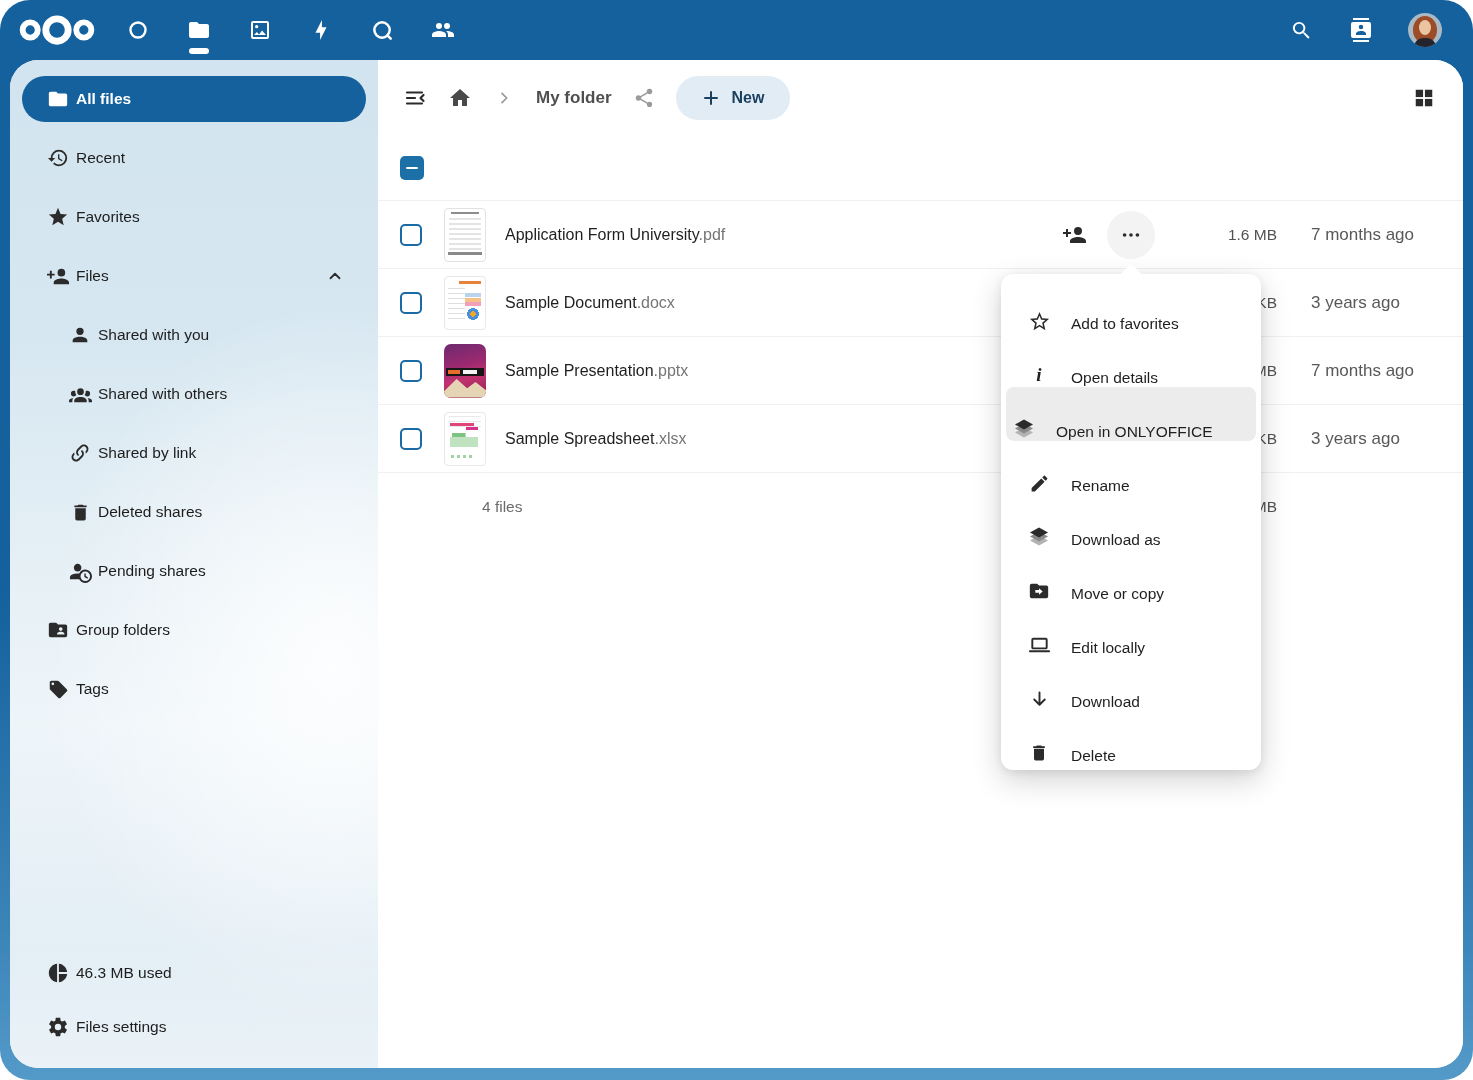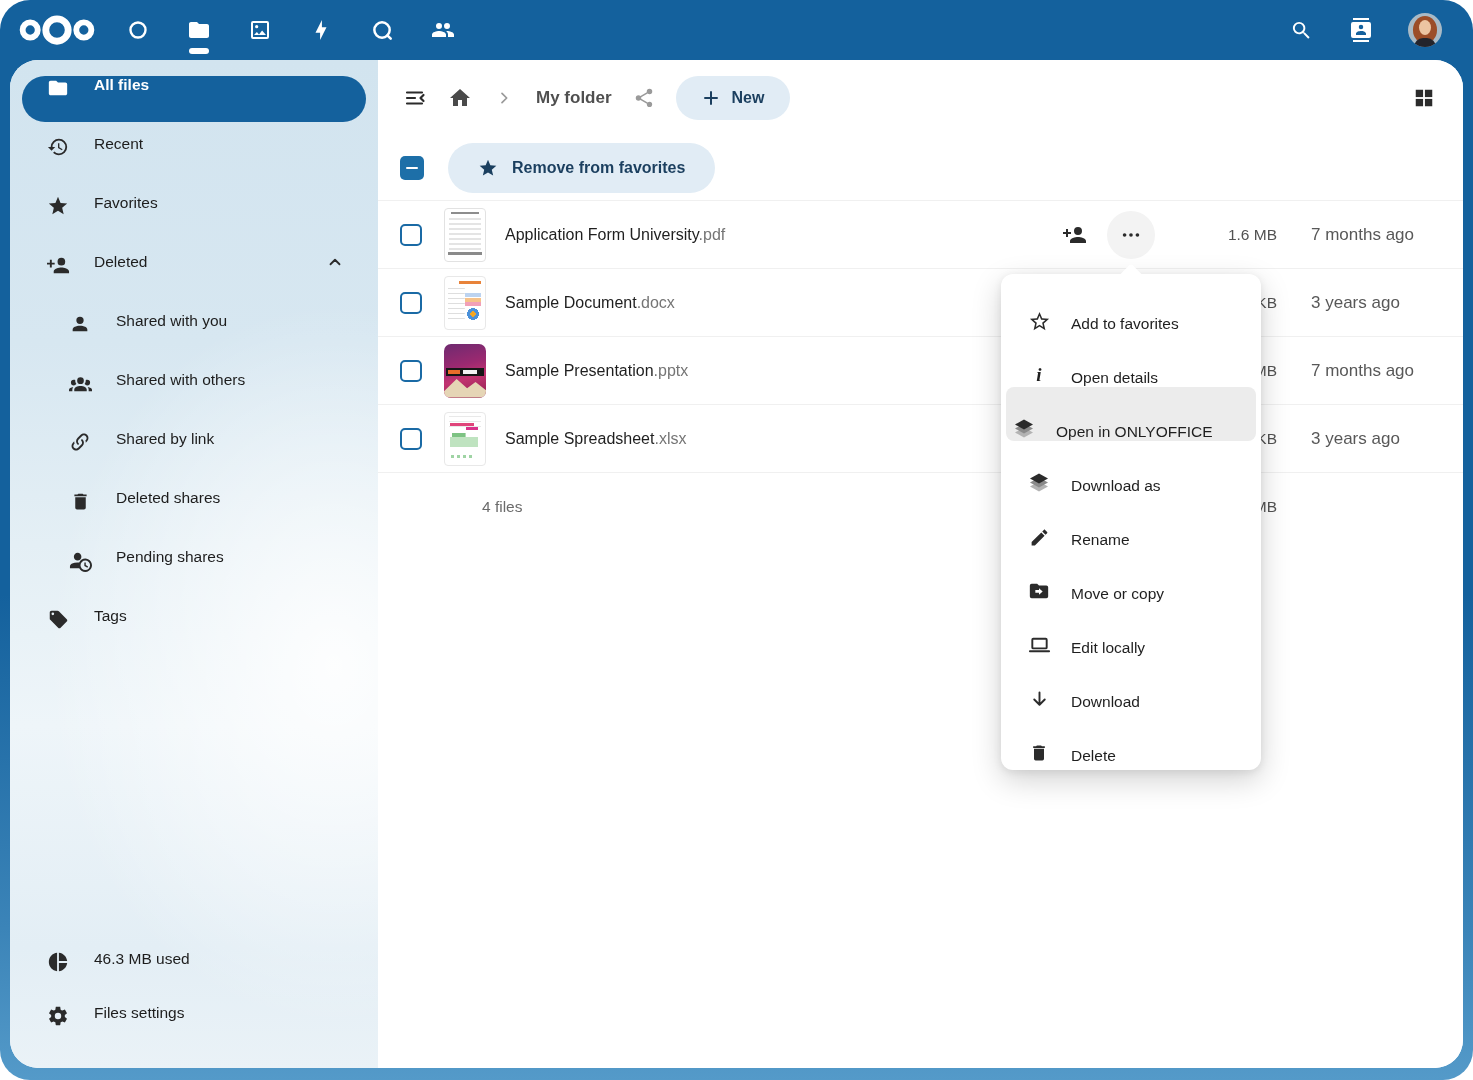--- a/index.html
+++ b/index.html
@@ -21,21 +21,21 @@
   .avatar .body { position:absolute; bottom:0; left:6px; width:22px; height:9px; border-radius:9px 9px 0 0; background:#23242c; }
 
   
   .app { position:absolute; left:10px; right:10px; top:60px; bottom:12px; border-radius:28px; overflow:hidden; display:flex; background:#fff; }
 
   
   .sidebar { width:368px; flex:0 0 368px; display:flex; flex-direction:column; padding:16px 12px 10px 12px;
     background:
       radial-gradient(120% 55% at 88% 60%, rgba(255,255,255,.9), rgba(255,255,255,0) 65%),
       linear-gradient(180deg,#d2e4ef 0%,#d7e7f1 28%,#e4eff5 48%,#eef5f9 66%,#e3eef5 88%,#eaf2f7 100%); }
-  .nav-item { display:flex; align-items:flex-start; height:46px; border-radius:23px; padding-left:24px; gap:24px;
+  .nav-item { display:flex; align-items:center; height:46px; border-radius:23px; padding-left:24px; gap:6px;
     font-size:15.5px; color:#1d1d1d; margin-bottom:13px; cursor:pointer; }
   .nav-item.sub { padding-left:46px; }
   .nav-item.active { background:#14619d; color:#fff; font-weight:700; }
   .nicon { width:24px; height:24px; flex:0 0 24px; display:flex; align-items:center; justify-content:center; color:#2b2b2b; }
   .nav-item.active .nicon { color:#fff; }
   .chev { margin-left:auto; margin-right:22px; color:#2b2b2b; width:18px; height:18px; }
   .sidebar-spacer { flex:1; }
   .nav-footer .nav-item { margin-bottom:8px; }
 
   
@@ -200,21 +200,21 @@
             </svg>
           </span>
         <span>Favorites</span>
       </div>
       <div class="nav-item">
         <span class="nicon">
             <svg width="23" height="23" viewBox="0 0 24 24" fill="currentColor">
               <path d="M15,14C12.33,14 7,15.33 7,18V20H23V18C23,15.33 17.67,14 15,14M15,12A4,4 0 0,0 19,8A4,4 0 0,0 15,4A4,4 0 0,0 11,8A4,4 0 0,0 15,12M5,9V6H3V9H0V11H3V14H5V11H8V9H5Z"></path>
             </svg>
           </span>
-        <span>Deleted</span>
+        <span>Files</span>
         <span class="chev">
             <svg width="18" height="18" viewBox="0 0 24 24" fill="none" stroke="currentColor" stroke-width="2.4" stroke-linecap="round" stroke-linejoin="round">
               <path d="M6 15l6-6 6 6"></path>
             </svg>
           </span>
       </div>
       <div class="nav-item sub">
         <span class="nicon">
             <svg width="22" height="22" viewBox="0 0 24 24" fill="currentColor">
               <path d="M12,4A4,4 0 0,1 16,8A4,4 0 0,1 12,12A4,4 0 0,1 8,8A4,4 0 0,1 12,4M12,14C16.42,14 20,15.79 20,18V20H4V18C4,15.79 7.58,14 12,14Z"></path>
@@ -246,20 +246,28 @@
           </span>
         <span>Deleted shares</span>
       </div>
       <div class="nav-item sub">
         <span class="nicon">
             <svg width="23" height="23" viewBox="0 0 24 24" fill="currentColor">
               <path d="M10.63,14.1C12.23,10.58 16.38,9.03 19.9,10.63C23.42,12.23 24.97,16.38 23.37,19.9C22.24,22.4 19.75,24 17,24C14.3,24 11.83,22.44 10.67,20H1V18C1.06,16.86 1.84,15.93 3.34,15.18C4.84,14.43 6.72,14.04 9,14C9.57,14 10.11,14.05 10.63,14.1M9,4C10.12,4.03 11.06,4.42 11.81,5.17C12.56,5.92 12.93,6.86 12.93,8C12.93,9.14 12.56,10.08 11.81,10.83C11.06,11.58 10.12,11.95 9,11.95C7.88,11.95 6.94,11.58 6.19,10.83C5.44,10.08 5.07,9.14 5.07,8C5.07,6.86 5.44,5.92 6.19,5.17C6.94,4.42 7.88,4.03 9,4M17,22A5,5 0 0,0 22,17A5,5 0 0,0 17,12A5,5 0 0,0 12,17A5,5 0 0,0 17,22M16,14H17.5V16.82L19.94,18.23L19.19,19.53L16,17.69V14Z"></path>
             </svg>
           </span>
         <span>Pending shares</span>
+      </div>
+      <div class="nav-item">
+        <span class="nicon">
+            <svg width="22" height="22" viewBox="0 0 24 24" fill="currentColor">
+              <path d="M19,17H11V16C11,14.67 13.67,14 15,14C16.33,14 19,14.67 19,16M15,9A2,2 0 0,1 17,11A2,2 0 0,1 15,13A2,2 0 0,1 13,11C13,9.89 13.9,9 15,9M20,6H12L10,4H4C2.89,4 2,4.89 2,6V18A2,2 0 0,0 4,20H20A2,2 0 0,0 22,18V8C22,6.89 21.1,6 20,6Z"></path>
+            </svg>
+          </span>
+        <span>Group folders</span>
       </div>
       <div class="nav-item">
         <span class="nicon">
             <svg width="21" height="21" viewBox="0 0 24 24" fill="currentColor">
               <path d="M5.5,7A1.5,1.5 0 0,1 4,5.5A1.5,1.5 0 0,1 5.5,4A1.5,1.5 0 0,1 7,5.5A1.5,1.5 0 0,1 5.5,7M21.41,11.58L12.41,2.58C12.05,2.22 11.55,2 11,2H4C2.89,2 2,2.89 2,4V11C2,11.55 2.22,12.05 2.59,12.41L11.58,21.41C11.95,21.77 12.45,22 13,22C13.55,22 14.05,21.77 14.41,21.41L21.41,14.41C21.78,14.05 22,13.55 22,13C22,12.44 21.77,11.94 21.41,11.58Z"></path>
             </svg>
           </span>
         <span>Tags</span>
       </div>
 
@@ -325,28 +333,20 @@
               <rect x="3" y="13" width="8" height="8"></rect>
               <rect x="13" y="13" width="8" height="8"></rect>
             </svg>
         </span>
       </div>
 
       <div class="selection-bar">
         <span class="cb-master">
             <span class="minus"></span>
           </span>
-        <span class="pill-action">
-          <span>
-              <svg width="20" height="20" viewBox="0 0 24 24" fill="currentColor">
-                <path d="M12,17.27L18.18,21L16.54,13.97L22,9.24L14.81,8.62L12,2L9.19,8.62L2,9.24L7.45,13.97L5.82,21L12,17.27Z"></path>
-              </svg>
-            </span>
-          <span>Remove from favorites</span>
-        </span>
       </div>
 
       <div class="frow">
         <span class="cb"></span>
         <span class="thumb t-pdf"></span>
         <span class="fname"><span>Application Form University</span><span class="fext">.pdf</span></span>
         <span class="spacer"></span>
         <span class="row-share">
             <svg width="24" height="24" viewBox="0 0 24 24" fill="currentColor">
               <path d="M15,14C12.33,14 7,15.33 7,18V20H23V18C23,15.33 17.67,14 15,14M15,12A4,4 0 0,0 19,8A4,4 0 0,0 15,4A4,4 0 0,0 11,8A4,4 0 0,0 15,12M5,9V6H3V9H0V11H3V14H5V11H8V9H5Z"></path>
@@ -423,38 +423,38 @@
               <svg width="24" height="24" viewBox="0 0 24 24">
                 <path d="M12 10.5L21 15.5L12 20.5L3 15.5Z" fill="#b3b3b3"></path>
                 <path d="M12 6.5L21 11.5L12 16.5L3 11.5Z" fill="#8a8a8a"></path>
                 <path d="M12 2.5L21 7.5L12 12.5L3 7.5Z" fill="#2b2b2b"></path>
               </svg>
             </span>
           <span>Open in ONLYOFFICE</span>
         </div>
         <div class="mi">
           <span class="micon">
+              <svg width="21" height="21" viewBox="0 0 24 24" fill="currentColor">
+                <path d="M20.71,7.04C21.1,6.65 21.1,6 20.71,5.63L18.37,3.29C18,2.9 17.35,2.9 16.96,3.29L15.12,5.12L18.87,8.87M3,17.25V21H6.75L17.81,9.93L14.06,6.18L3,17.25Z"></path>
+              </svg>
+            </span>
+          <span>Rename</span>
+        </div>
+        <div class="mi">
+          <span class="micon">
               <svg width="24" height="24" viewBox="0 0 24 24">
                 <path d="M12 10.5L21 15.5L12 20.5L3 15.5Z" fill="#b3b3b3"></path>
                 <path d="M12 6.5L21 11.5L12 16.5L3 11.5Z" fill="#8a8a8a"></path>
                 <path d="M12 2.5L21 7.5L12 12.5L3 7.5Z" fill="#2b2b2b"></path>
               </svg>
             </span>
           <span>Download as</span>
         </div>
         <div class="mi">
           <span class="micon">
-              <svg width="21" height="21" viewBox="0 0 24 24" fill="currentColor">
-                <path d="M20.71,7.04C21.1,6.65 21.1,6 20.71,5.63L18.37,3.29C18,2.9 17.35,2.9 16.96,3.29L15.12,5.12L18.87,8.87M3,17.25V21H6.75L17.81,9.93L14.06,6.18L3,17.25Z"></path>
-              </svg>
-            </span>
-          <span>Rename</span>
-        </div>
-        <div class="mi">
-          <span class="micon">
               <svg width="22" height="22" viewBox="0 0 24 24" fill="currentColor">
                 <path d="M20,6A2,2 0 0,1 22,8V18A2,2 0 0,1 20,20H4A2,2 0 0,1 2,18V6A2,2 0 0,1 4,4H10L12,6H20M12,9V11H8V14H12V16L16,12.5L12,9Z"></path>
               </svg>
             </span>
           <span>Move or copy</span>
         </div>
         <div class="mi">
           <span class="micon">
               <svg width="23" height="23" viewBox="0 0 24 24" fill="none" stroke="currentColor" stroke-width="2">
                 <rect x="4.5" y="5" width="15" height="10" rx="1"></rect>

